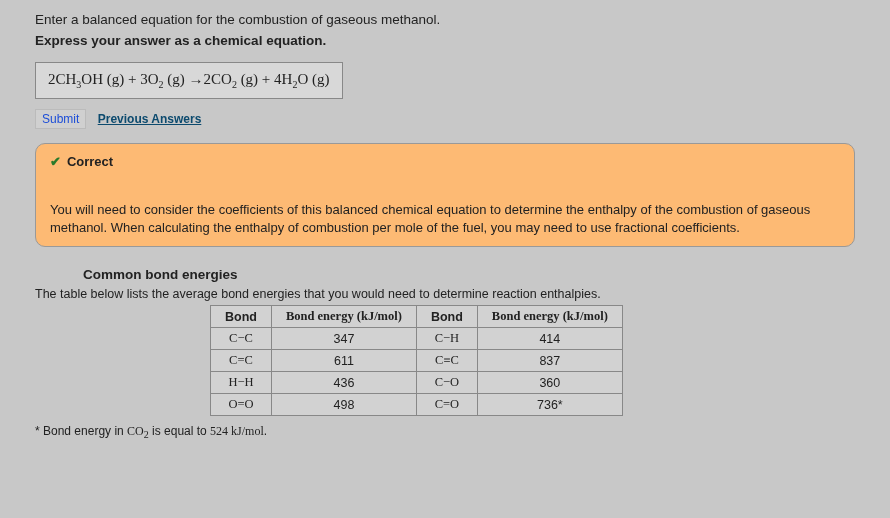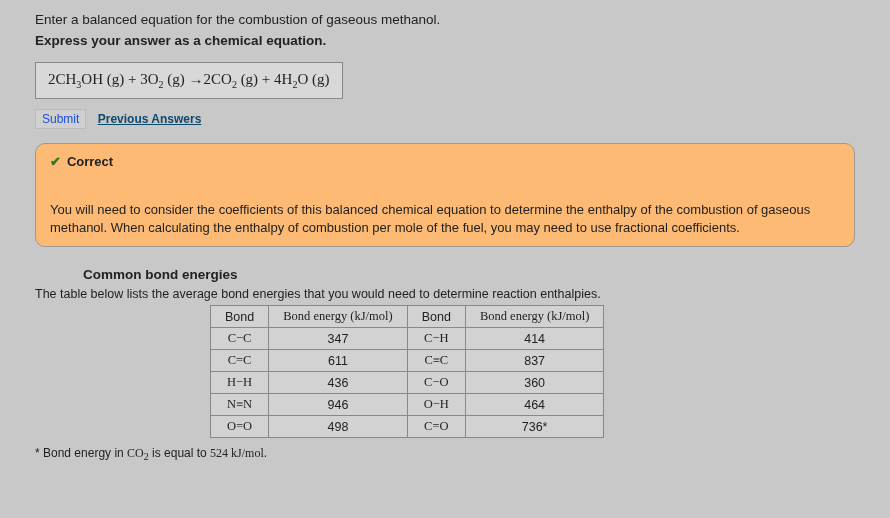--- a/index.html
+++ b/index.html
@@ -59,21 +59,21 @@
       border-collapse: collapse;
       margin-left: 175px;
       font-size: 12.5px;
       background: #d2d2d2;
     }
     table.bond-table th, table.bond-table td {
       border: 1px solid #888;
       padding: 3px 14px;
       text-align: center;
     }
-    table.bond-table th { font-weight: normal; }
+    table.bond-table th { font-weight: bold; }
     .bond-label { font-family: 'Times New Roman', serif; }
     .footnote { font-size: 12px; margin-top: 8px; }
     .serif { font-family: 'Times New Roman', serif; }
   </style>
 </head>
 <body>
 
 
 
 <div class="prompt-line">Enter a balanced equation for the combustion of gaseous methanol.</div>
@@ -118,26 +118,20 @@
         <td class="bond-label">C≡C</td>
         <td>837</td>
       </tr>
   <tr>
         <td class="bond-label">H−H</td>
         <td>436</td>
         <td class="bond-label">C−O</td>
         <td>360</td>
       </tr>
   <tr>
-        <td class="bond-label">N≡N</td>
-        <td>946</td>
-        <td class="bond-label">O−H</td>
-        <td>464</td>
-      </tr>
-  <tr>
         <td class="bond-label">O=O</td>
         <td>498</td>
         <td class="bond-label">C=O</td>
         <td>736*</td>
       </tr>
 </tbody>
   </table>
 
 <div class="footnote">
   <span>* Bond energy in <span class="serif">CO<span class="sub">2</span></span> is equal to <span class="serif">524 kJ/mol</span>.</span>

